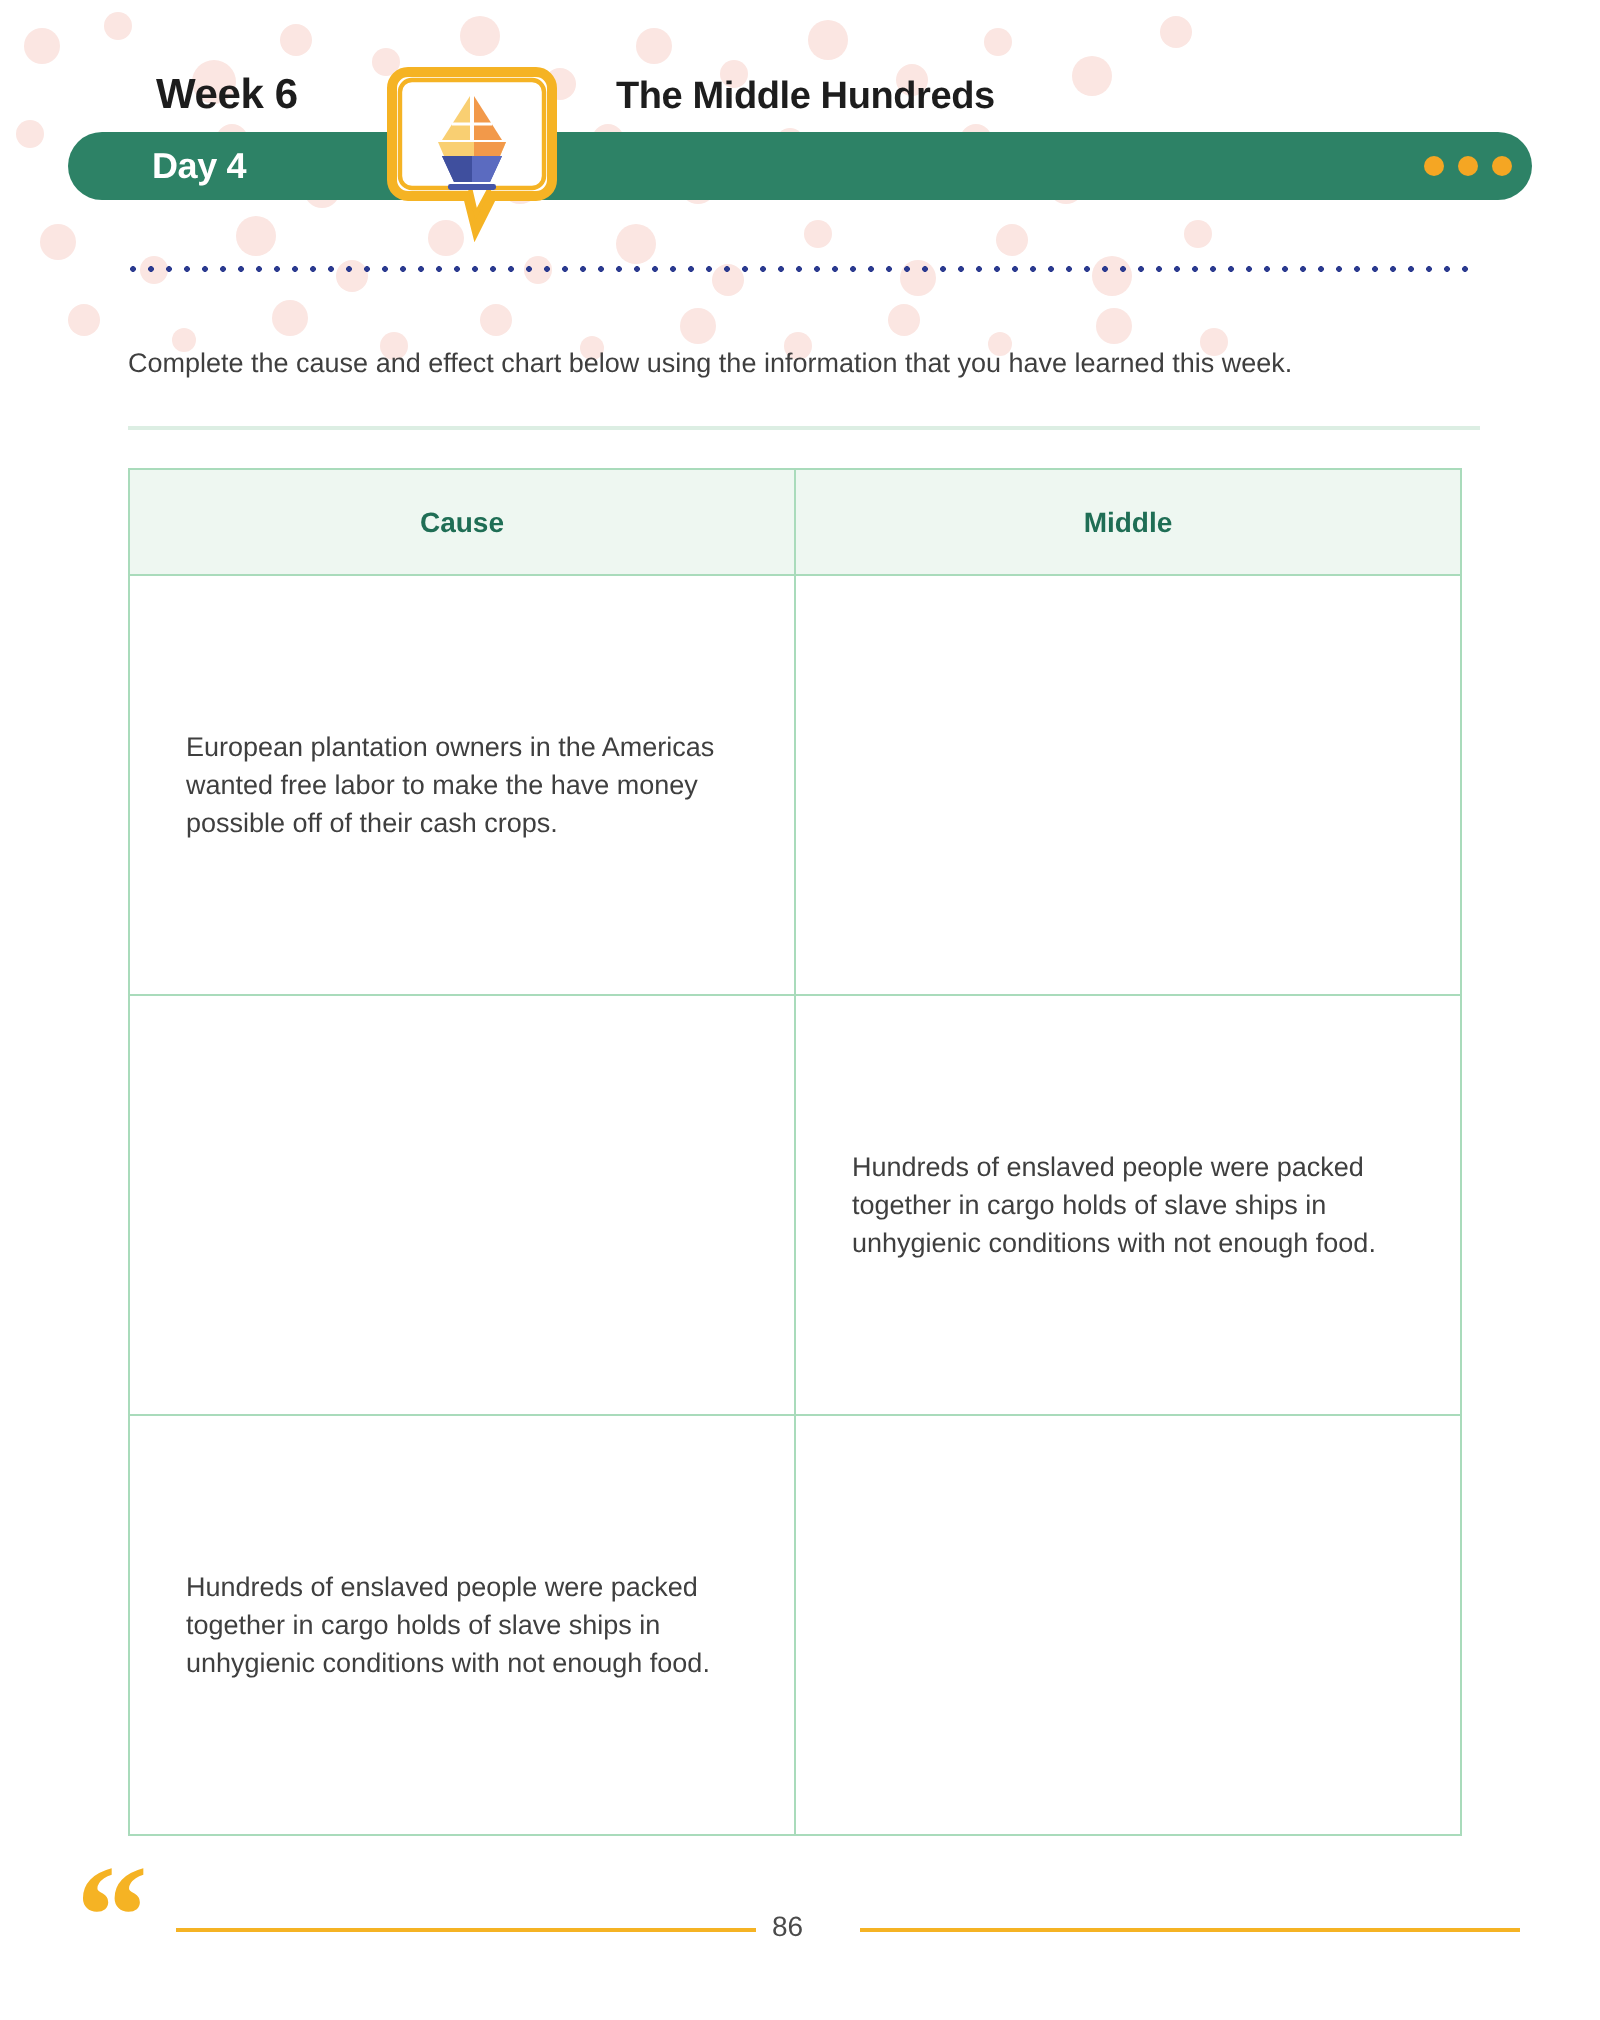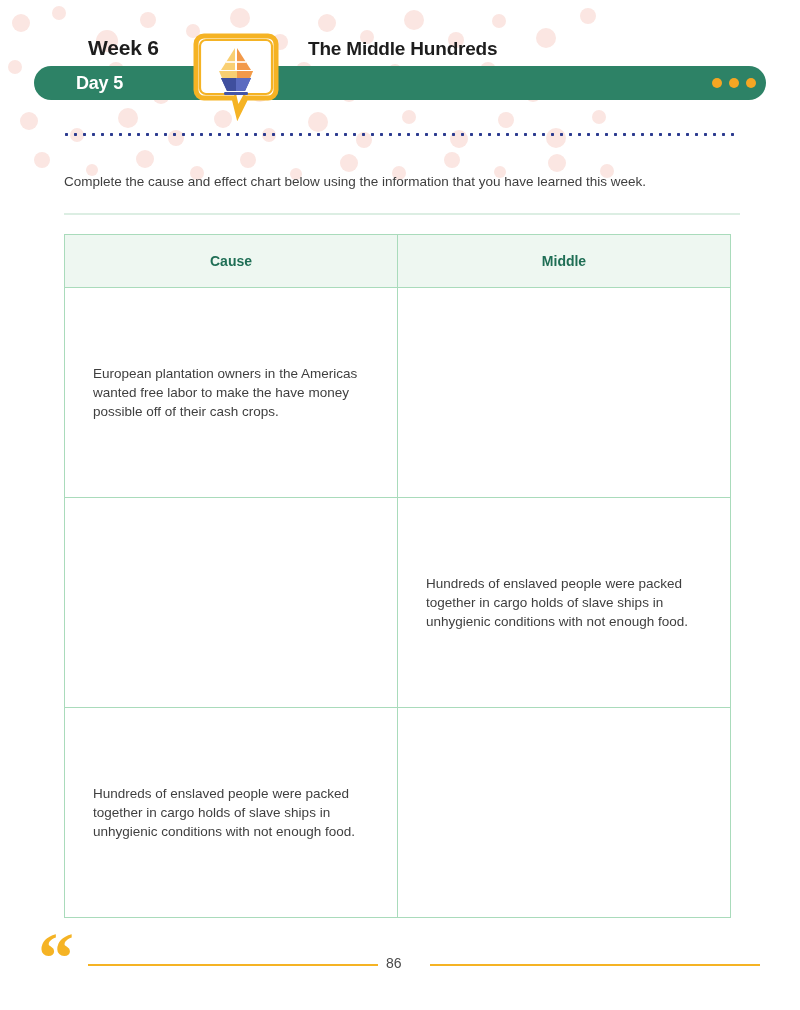--- a/index.html
+++ b/index.html
@@ -42,21 +42,20 @@
     z-index: 2;
   }
   #week-label {
     position: absolute;
     left: 78px;
     top: 36px;
     font-size: 21px;
     font-weight: bold;
     color: #1d1d1d;
     letter-spacing: -0.2px;
-    margin-left: 10px;
   }
   #unit-title {
     position: absolute;
     left: 308px;
     top: 38px;
     font-size: 19px;
     font-weight: bold;
     color: #1d1d1d;
     letter-spacing: -0.2px;
   }
@@ -287,21 +286,21 @@
     <span class="dot" style="left:548px;top:154px;width:18px;height:18px;background:#fbe6e2;"></span>
     <span class="dot" style="left:600px;top:164px;width:14px;height:14px;background:#fbe6e2;"></span>
   </div>
 
 <div id="header">
 
   <div id="green-banner"></div>
 
   <div id="week-label">Week 6</div>
   <div id="unit-title">The Middle Hundreds</div>
-  <div id="day-label">Day 5</div>
+  <div id="day-label">Day 4</div>
 
   <div id="banner-dots">
     <span class="bdot"></span>
     <span class="bdot"></span>
     <span class="bdot"></span>
   </div>
 
   <div id="badge">
     <svg width="92" height="92" viewBox="0 0 92 92">
 

